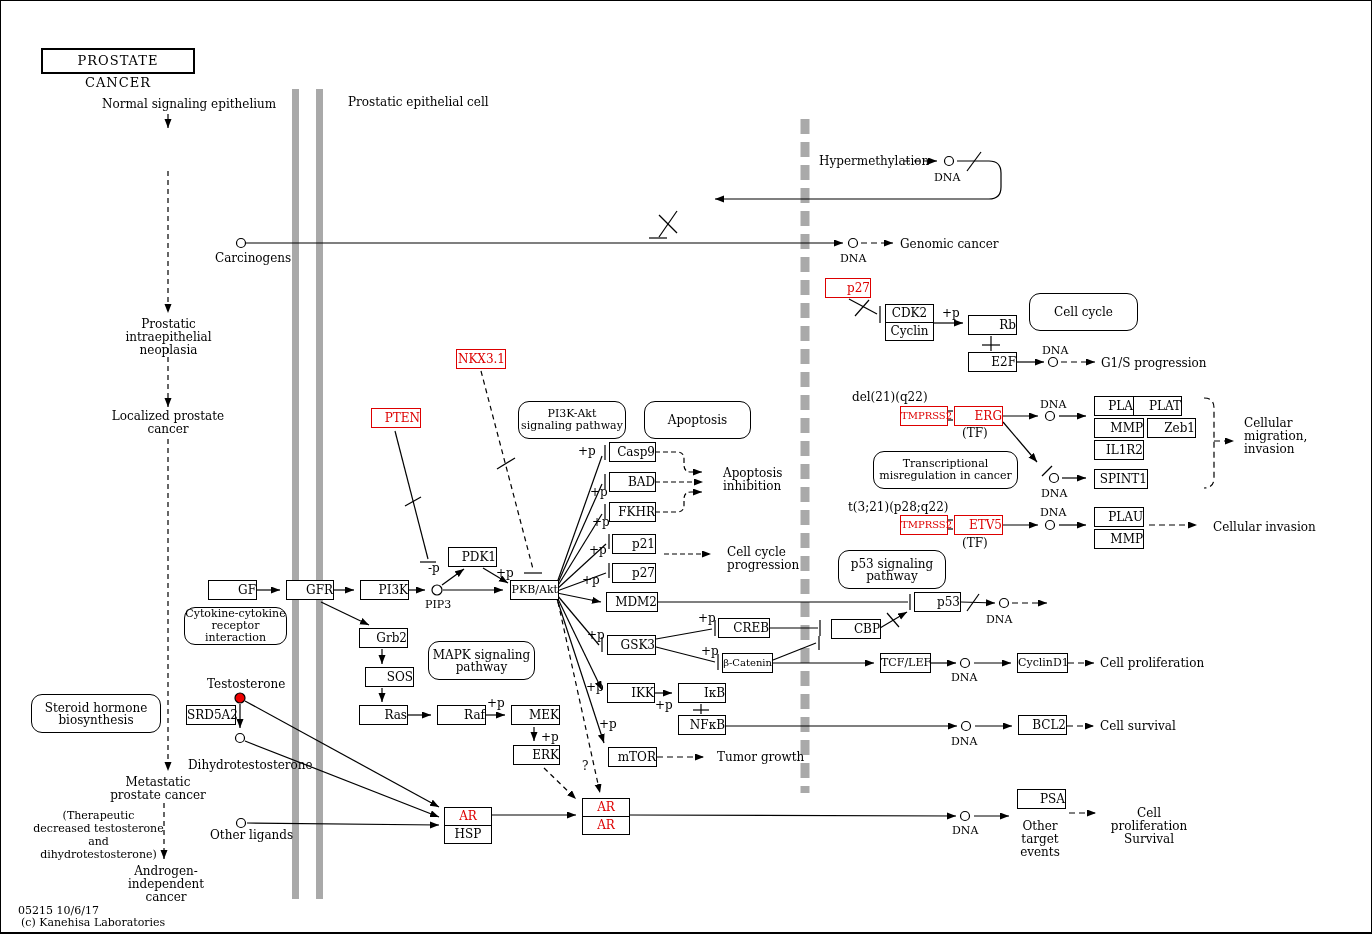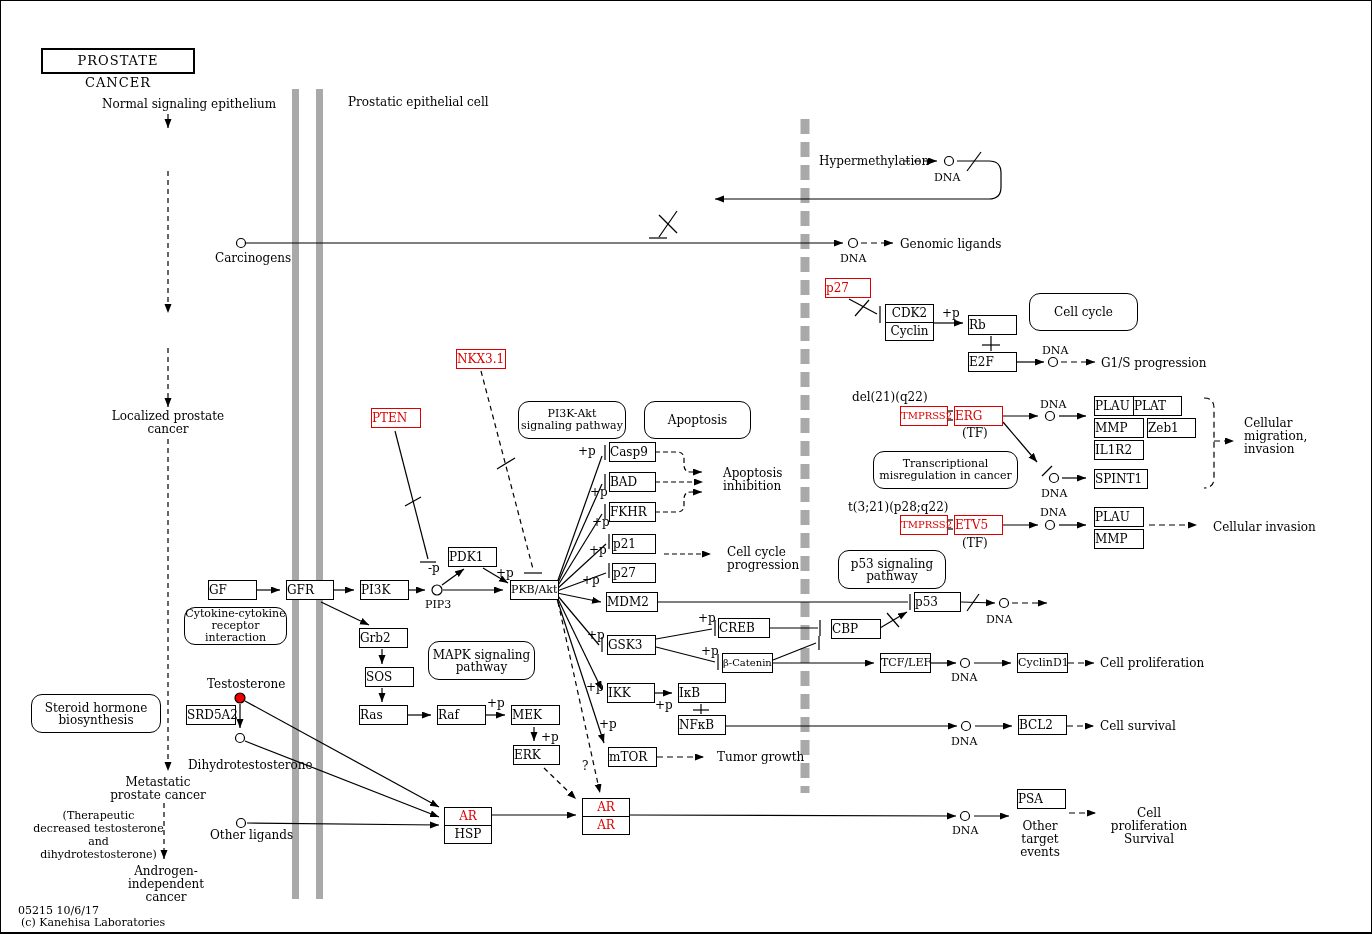--- a/index.html
+++ b/index.html
@@ -2,21 +2,21 @@
 <html><head>
 <meta charset="utf-8">
 <style>
   html,body{margin:0;padding:0;background:#fff}
   #canvas{position:relative;width:1370px;height:931px;border:1px solid #000;border-bottom:3px solid #000;background:#fff;font-family:"DejaVu Serif",serif;overflow:hidden}
   svg.layer{position:absolute;left:0;top:0;z-index:0}
   .lb{position:absolute;font:12px "DejaVu Serif",serif;color:#000;white-space:nowrap;z-index:2}
   .ml{white-space:pre-line;line-height:13px}
   .ct{text-align:center;white-space:pre-line;line-height:13px}
   .sm{font-size:11px}
-  .b{position:absolute;height:18px;border:1px solid #000;background:#fff;font:12px/18px "DejaVu Serif",serif;text-align:left;white-space:nowrap;z-index:2}
+  .b{position:absolute;height:18px;border:1px solid #000;background:#fff;font:12px/18px "DejaVu Serif",serif;text-align:right;white-space:nowrap;z-index:2}
   .red{color:#dd0000;border-color:#dd0000}
   .b2{position:absolute;border:1px solid #000;background:#fff;font:12px/17px "DejaVu Serif",serif;text-align:center;z-index:2}
   .b2 div{height:17px;overflow:hidden}
   .b2 div+div{border-top:1px solid #000}
   .pw{position:absolute;border:1px solid #000;border-radius:11px;background:#fff;font:11px "DejaVu Serif",serif;display:flex;align-items:center;justify-content:center;text-align:center;white-space:pre-line;line-height:12px;z-index:2}
   .pp{position:absolute;font:12px "DejaVu Serif",serif;z-index:2}
   #title-box{position:absolute;left:40px;top:47px;width:150px;height:22px;border:2px solid #000;font:13px/22px "DejaVu Serif",serif;text-align:center;letter-spacing:1px;word-spacing:6px;z-index:2}
   #gpanel{position:absolute;left:360px;top:128px;width:273px;height:86px;border:2px solid #000;background:#dcdcdc;z-index:2}
   #gpanel .t{position:absolute;font:12px "DejaVu Serif",serif;white-space:pre-line;line-height:13px}
 </style>
@@ -175,37 +175,39 @@
     <circle cx="239" cy="737" r="4.5"></circle>
     <circle cx="240" cy="822" r="4.5"></circle>
     <circle cx="964" cy="815" r="4.5"></circle>
     <circle cx="239" cy="697" r="5" fill="#ee0000"></circle>
   </g>
 </svg>
 
 <div id="title-box">PROSTATE CANCER</div>
 
 <div class="lb" style="left:101px;top:96px">Normal signaling epithelium</div>
+<div class="lb ct" style="left:100px;top:317px;width:135px">Prostatic intraepithelial
+neoplasia</div>
 <div class="lb ct" style="left:108px;top:409px;width:118px">Localized prostate
 cancer</div>
 <div class="lb ct" style="left:107px;top:775px;width:100px">Metastatic
 prostate cancer</div>
 <div class="lb ct sm" style="left:30px;top:808px;width:135px">(Therapeutic
 decreased testosterone
 and dihydrotestosterone)</div>
 <div class="lb ct" style="left:105px;top:864px;width:120px">Androgen-independent
 cancer</div>
 
 <div class="lb" style="left:347px;top:94px">Prostatic epithelial cell</div>
 
 <div class="lb" style="left:214px;top:250px">Carcinogens</div>
 <div class="lb" style="left:818px;top:153px">Hypermethylation</div>
 <div class="lb sm" style="left:933px;top:170px">DNA</div>
 <div class="lb sm" style="left:839px;top:251px">DNA</div>
-<div class="lb" style="left:899px;top:236px">Genomic ligands</div>
+<div class="lb" style="left:899px;top:236px">Genomic cancer</div>
 
 <div class="b red" style="left:824px;top:277px;width:44px">p27</div>
 <div class="b2" style="left:884px;top:303px;width:47px">
   <div>CDK2</div>
   <div>Cyclin E</div>
 </div>
 <div class="b" style="left:967px;top:314px;width:47px">Rb</div>
 <div class="b" style="left:967px;top:351px;width:47px">E2F</div>
 <div class="pw" style="left:1028px;top:292px;width:107px;height:36px;font-size:12px">Cell cycle</div>
 <div class="pp" style="left:941px;top:305px">+p</div>

